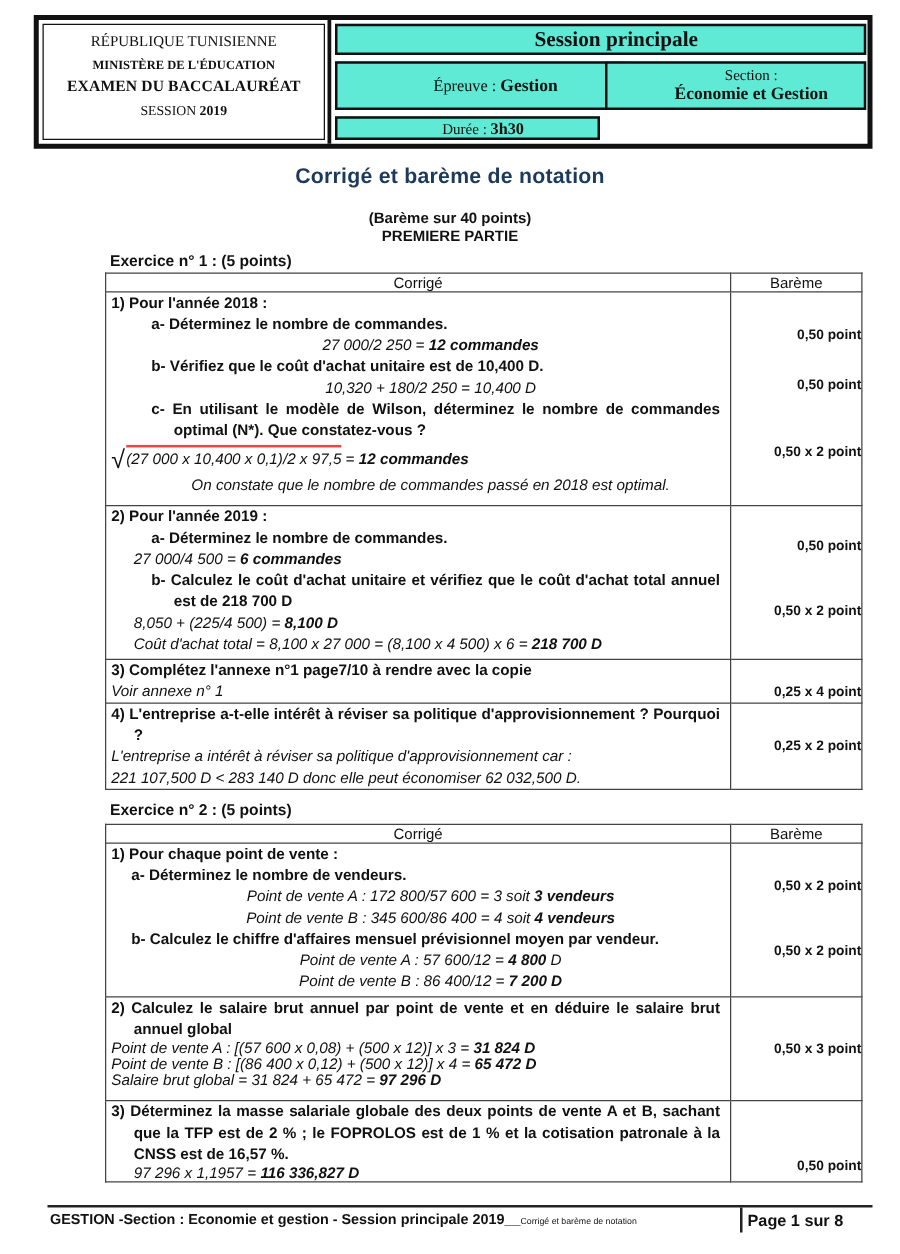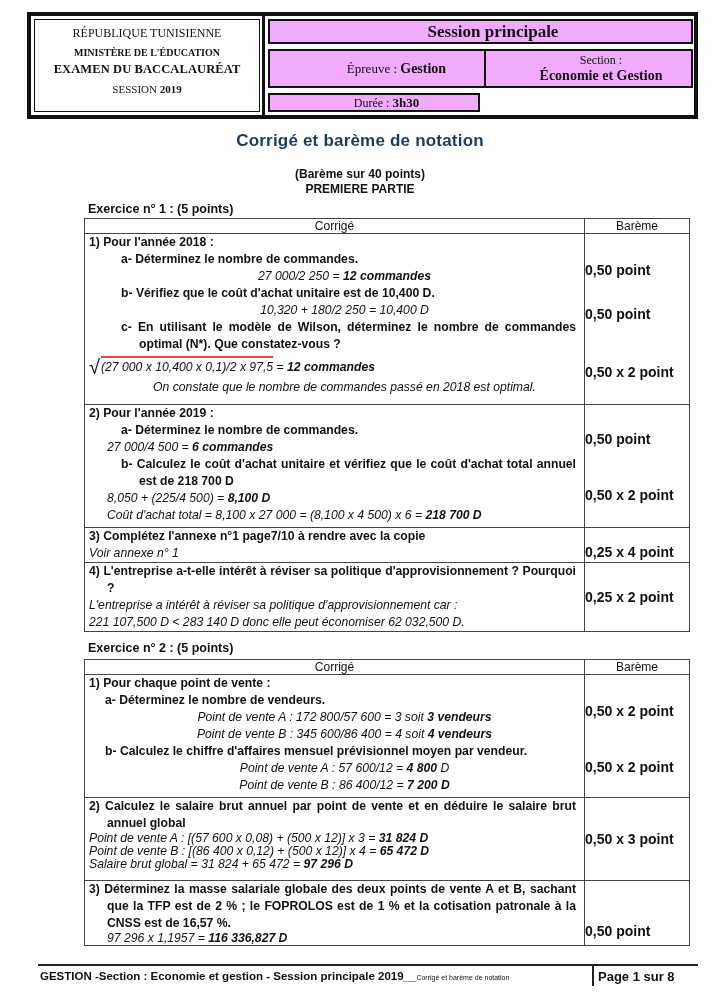--- a/index.html
+++ b/index.html
@@ -7,21 +7,21 @@
 
   
   .hdr { position: absolute; left: 27px; top: 12px; width: 671px; height: 107px; border: 4px solid #111; box-sizing: border-box; background: #fff; }
   .hdr-left { position: absolute; left: 3px; top: 3px; width: 226px; height: 93px; border: 1px solid #111; box-sizing: border-box; text-align: center; font-family: "Liberation Serif", serif; }
   .hdr-left .l1 { font-size: 12px; margin-top: 6px; }
   .hdr-left .l2 { font-size: 10px; font-weight: bold; margin-top: 6px; }
   .hdr-left .l3 { font-size: 12.5px; font-weight: bold; margin-top: 4px; letter-spacing: 0.1px; }
   .hdr-left .l4 { font-size: 11px; margin-top: 6px; }
   .hdr-left .l4 b { font-weight: bold; }
   .vsep { position: absolute; left: 231px; top: 0; width: 3px; height: 100%; background: #111; }
-  .cell { position: absolute; border: 2px solid #111; box-sizing: border-box; font-family: "Liberation Serif", serif; text-align: center; background: #f0abfc; padding-left: 25px; }
+  .cell { position: absolute; border: 2px solid #111; box-sizing: border-box; font-family: "Liberation Serif", serif; text-align: center; background: #5eead4; padding-left: 25px; }
   .c-session { left: 237px; top: 3px; width: 425px; height: 25px; font-size: 17px; font-weight: bold; line-height: 21px; }
   .c-epreuve { left: 237px; top: 33px; width: 232px; height: 39px; font-size: 13px; line-height: 35px; }
   .c-epreuve b { font-size: 14px; }
   .c-section { left: 453px; top: 33px; width: 209px; height: 39px; }
   .c-section .s1 { font-size: 12px; margin-top: 2px; }
   .c-section .s2 { font-size: 14px; font-weight: bold; }
   .c-duree { left: 237px; top: 77px; width: 212px; height: 19px; font-size: 12px; line-height: 15px; }
   .c-duree b { font-size: 13px; }
   .c-coef { left: 453px; top: 77px; width: 209px; height: 19px; font-size: 12.5px; line-height: 15px; font-family: "Liberation Sans", sans-serif; }
   .c-coef b { font-family: "Liberation Serif", serif; font-size: 14px; }
@@ -38,21 +38,21 @@
   table.grid th { font-weight: normal; height: 14px; line-height: 14px; font-size: 12px; }
   table.grid td.bar { width: 104px; vertical-align: middle; }
   .q { font-weight: bold; line-height: 17px; padding-left: 4px; }
   .q.ind { padding-left: 36px; }
   .q.ind2 { padding-left: 54px; text-indent: -18px; }
   .q.hang { padding-left: 22px; text-indent: -18px; text-align: justify; padding-right: 8px; }
   .a { font-style: italic; line-height: 17px; padding-left: 22px; }
   .a.l { padding-left: 4px; }
   .a.m { padding-left: 20px; text-align: center; }
   .a b { font-weight: bold; }
-  .pt { font-size: 14px; font-weight: bold; text-align: left; }
+  .pt { font-size: 11px; font-weight: bold; text-align: right; }
   .justify { text-align: justify; text-align-last: justify; }
   .sqrt { display: inline-block; font-style: normal; font-size: 20px; line-height: 17px; vertical-align: -3px; margin-right: 1px; }
   .ovl { border-top: 2px solid #ef4444; display: inline-block; padding-top: 1px; }
 
   .footer-line { position: absolute; left: 38px; top: 964px; width: 660px; height: 2px; background: #222; }
   .footer-left { position: absolute; left: 40px; top: 970px; font-size: 11.5px; font-weight: bold; }
   .footer-left span.small { font-size: 7px; font-weight: normal; }
   .footer-sep { position: absolute; left: 592px; top: 966px; width: 1.5px; height: 20px; background: #222; }
   .footer-right { position: absolute; left: 598px; top: 969px; font-size: 13px; font-weight: bold; }
 </style>

